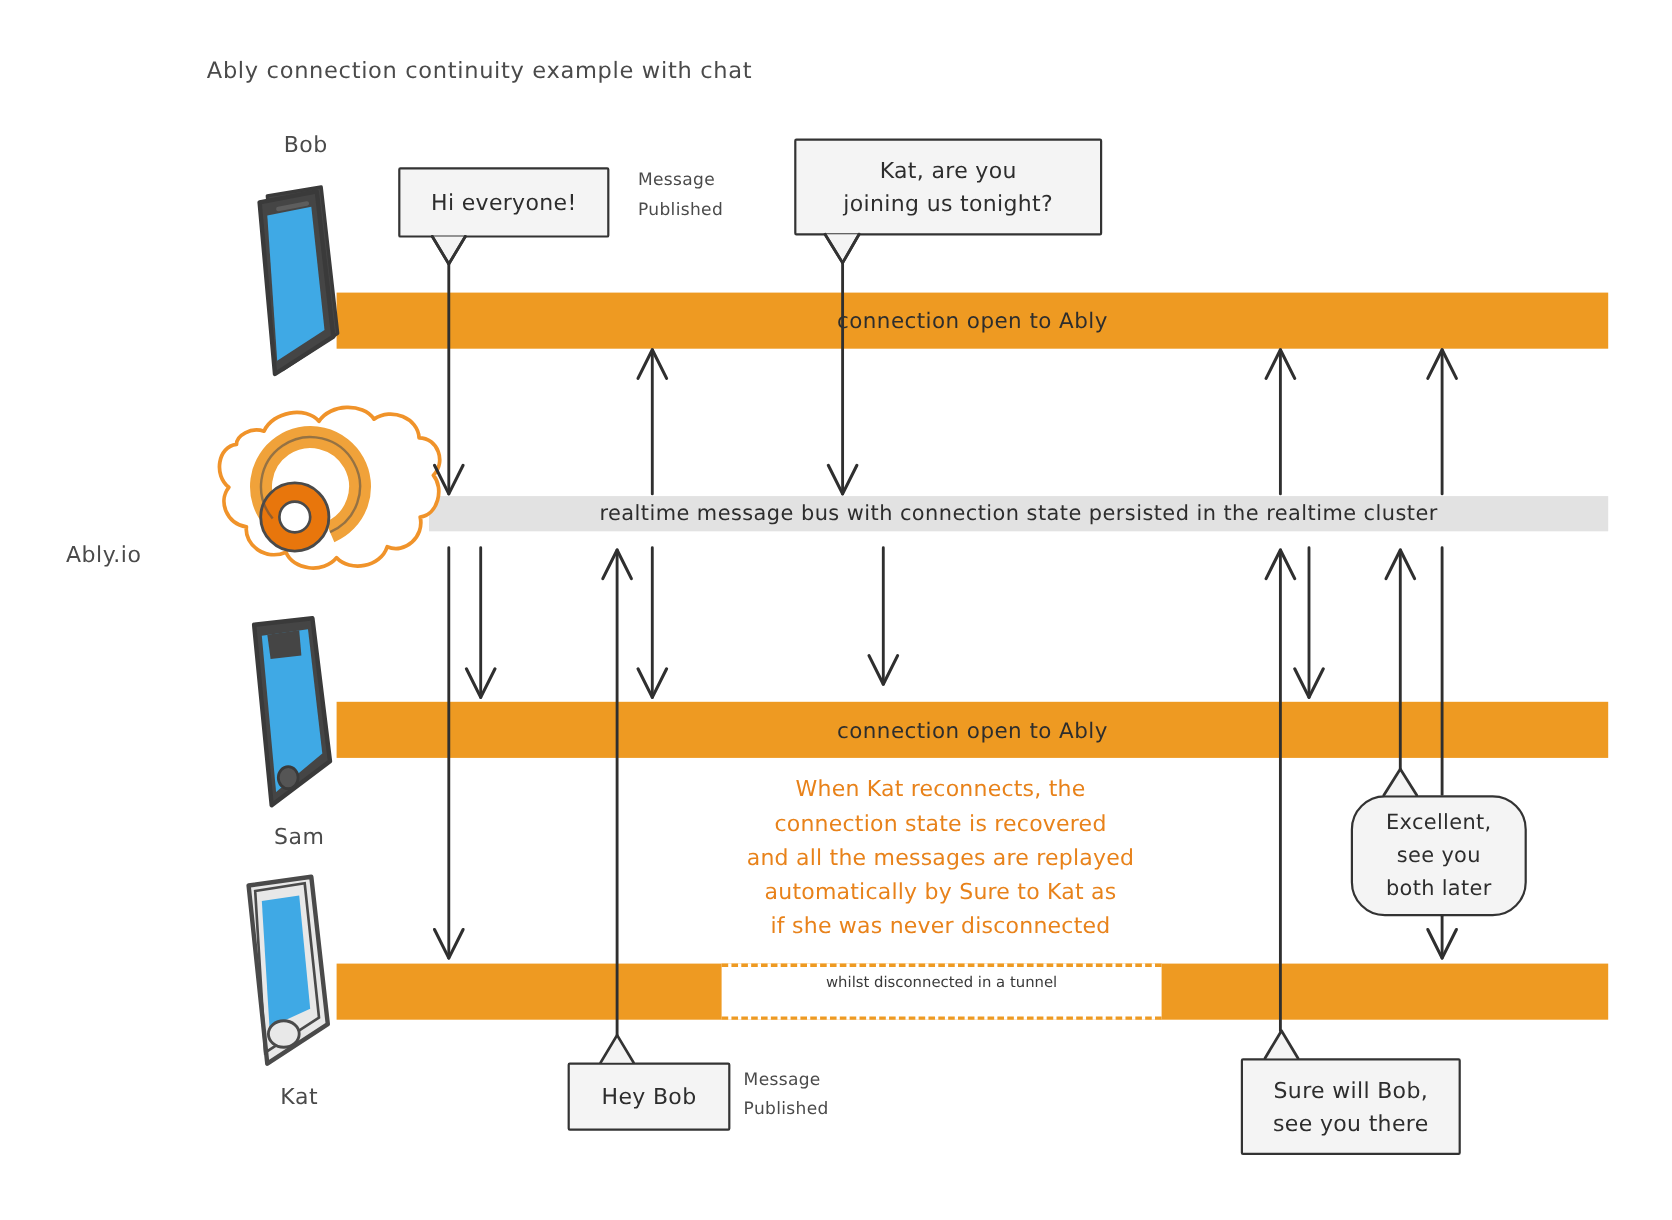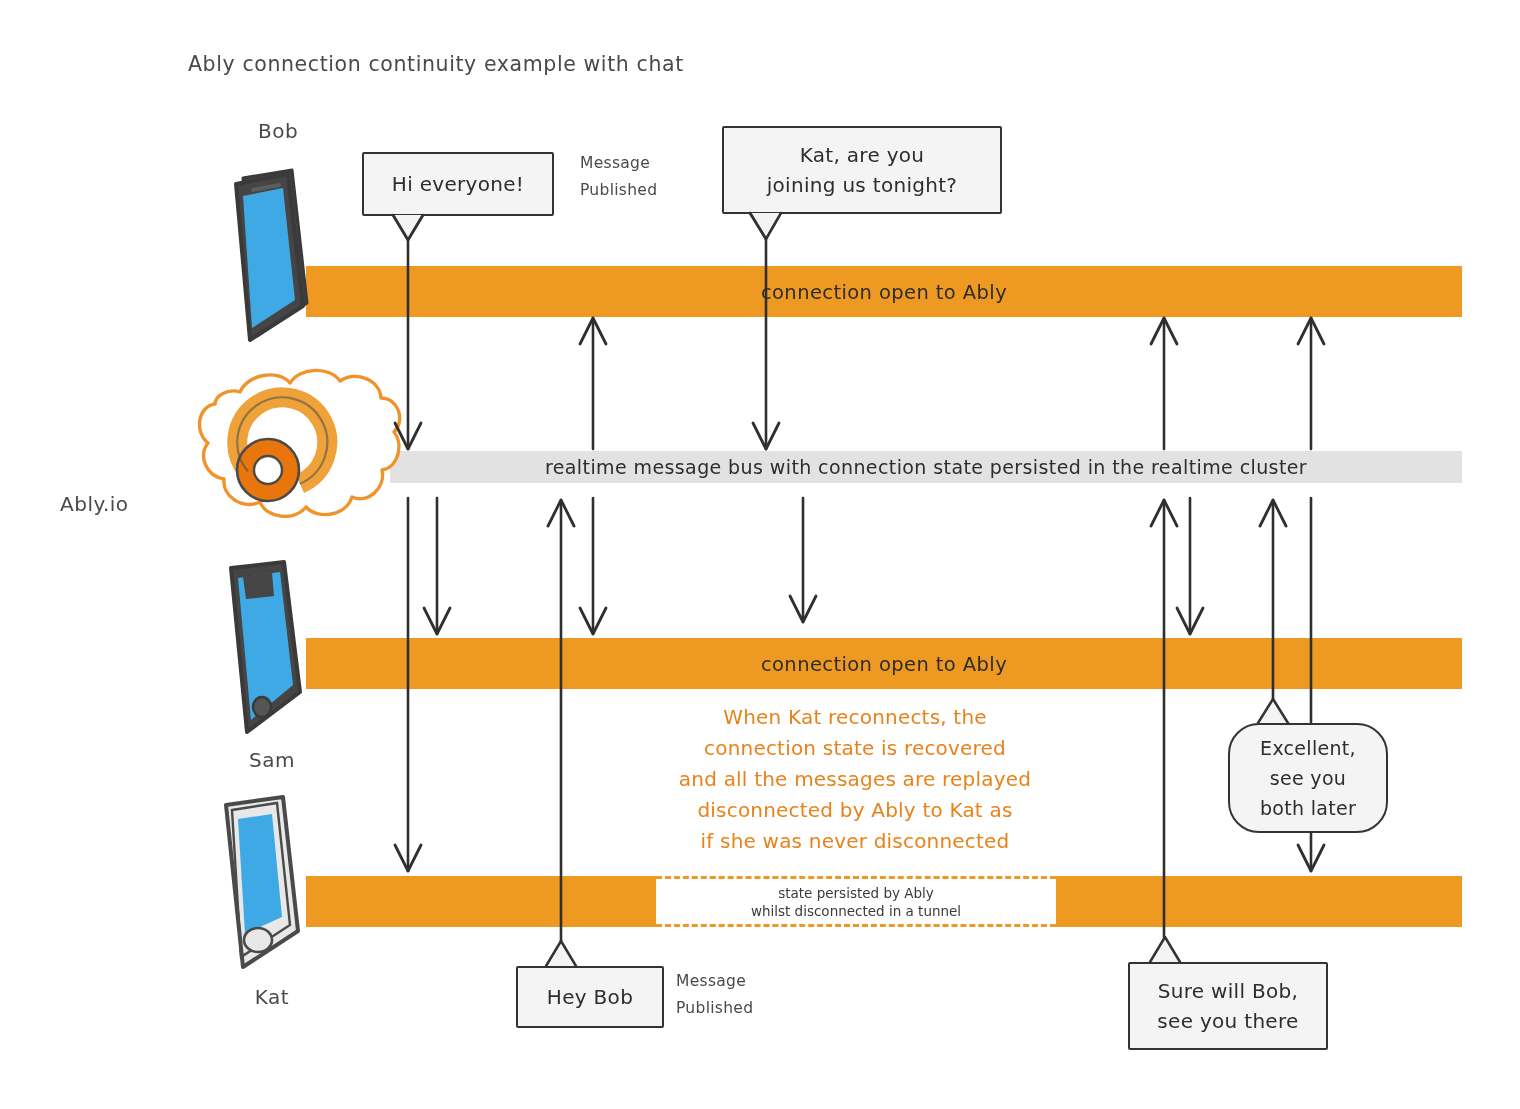--- a/index.html
+++ b/index.html
@@ -75,29 +75,28 @@
     <div class="bar-label hand">realtime message bus with connection state persisted in the realtime cluster</div>
   </div>
 
   <div class="abs bar" id="bar-sam">
     <div class="bar-label hand">connection open to Ably</div>
   </div>
 
   <div class="abs bar" id="bar-kat"></div>
   <div class="abs" id="tunnel-gap"></div>
   <div class="abs hand" id="tunnel-text">
-    <div>state persisted by Ably</div>
     <div>whilst disconnected in a tunnel</div>
   </div>
 
   <div class="abs hand" id="note">
     <div>When Kat reconnects, the</div>
     <div>connection state is recovered</div>
     <div>and all the messages are replayed</div>
-    <div>disconnected by Ably to Kat as</div>
+    <div>automatically by Sure to Kat as</div>
     <div>if she was never disconnected</div>
   </div>
 
   <div class="abs hand actor-label" id="label-bob">Bob</div>
   <div class="abs hand actor-label" id="label-ably">Ably.io</div>
   <div class="abs hand actor-label" id="label-sam">Sam</div>
   <div class="abs hand actor-label" id="label-kat">Kat</div>
 
   <div class="abs bubble hand" id="b-hi">
     <span class="txt">Hi everyone!</span>

